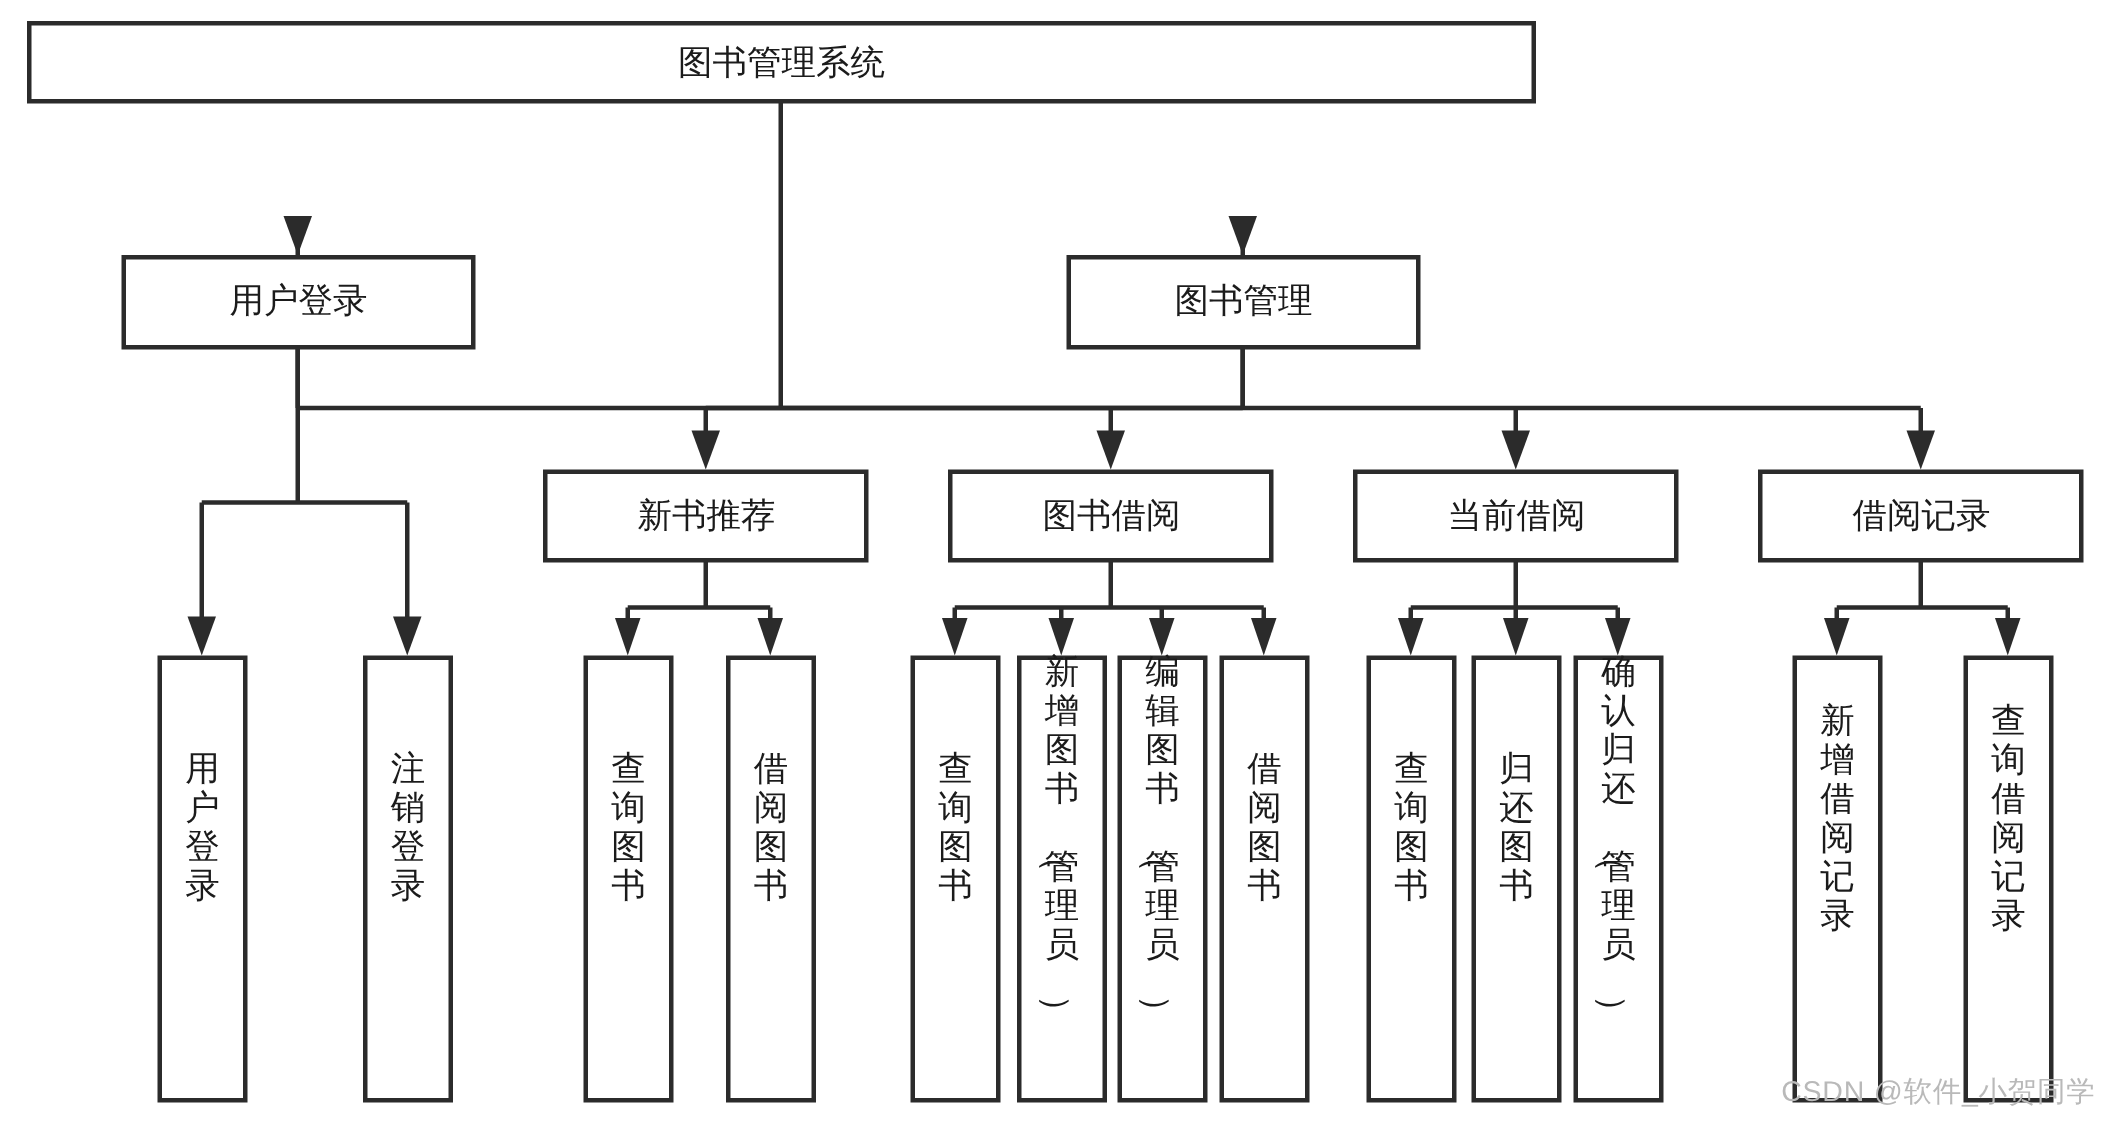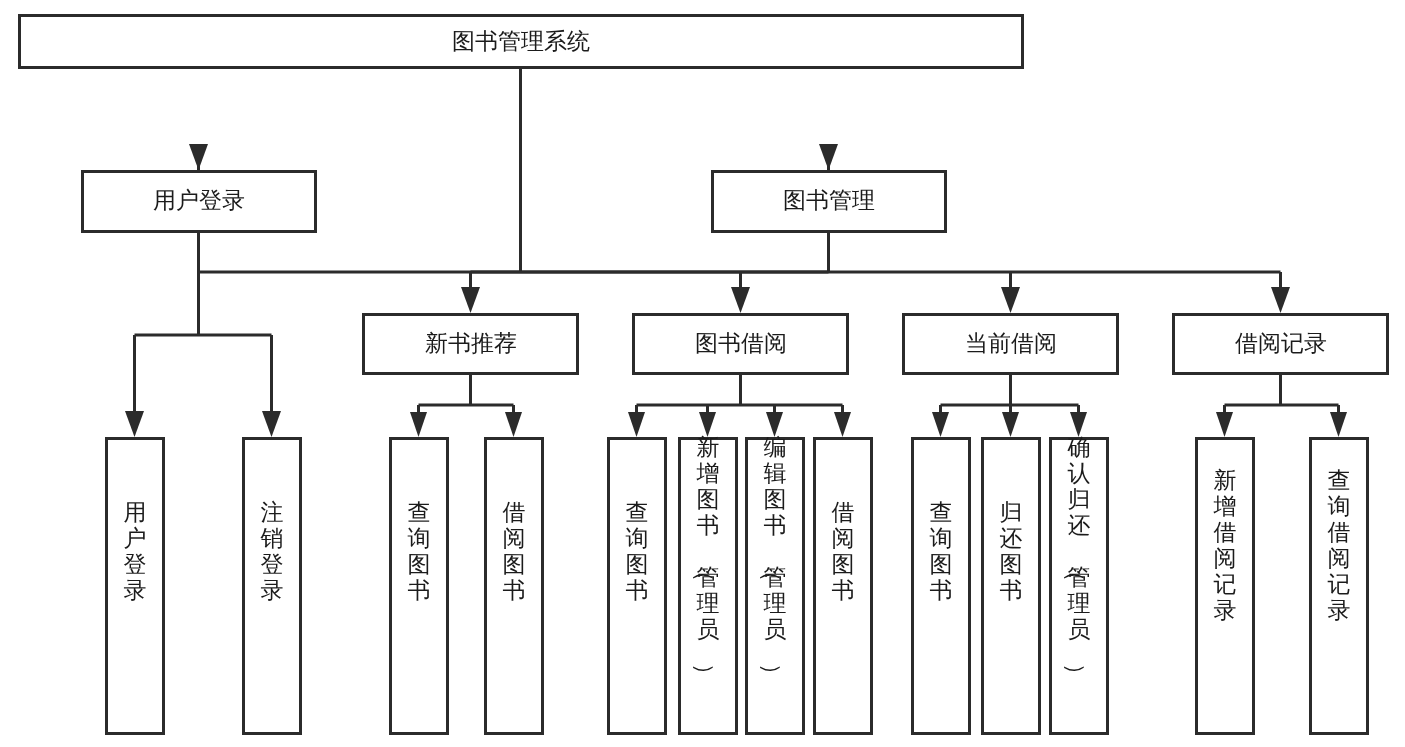--- a/index.html
+++ b/index.html
@@ -213,13 +213,14 @@
       <text class="node-label-vert" x="1225" y="488"><tspan x="1225" dy="0">新</tspan><tspan x="1225" dy="26">增</tspan><tspan x="1225" dy="26">借</tspan><tspan x="1225" dy="26">阅</tspan><tspan x="1225" dy="26">记</tspan><tspan x="1225" dy="26">录</tspan></text>
     </g>
 
     <g>
       <rect class="node-box" x="1310.5" y="438.5" width="57" height="295"></rect>
       <text class="node-label-vert" x="1339" y="488"><tspan x="1339" dy="0">查</tspan><tspan x="1339" dy="26">询</tspan><tspan x="1339" dy="26">借</tspan><tspan x="1339" dy="26">阅</tspan><tspan x="1339" dy="26">记</tspan><tspan x="1339" dy="26">录</tspan></text>
     </g>
 
   </svg>
 
+  <div class="watermark">CSDN @软件_小贺同学</div>
 </div>
 
 </body></html>

